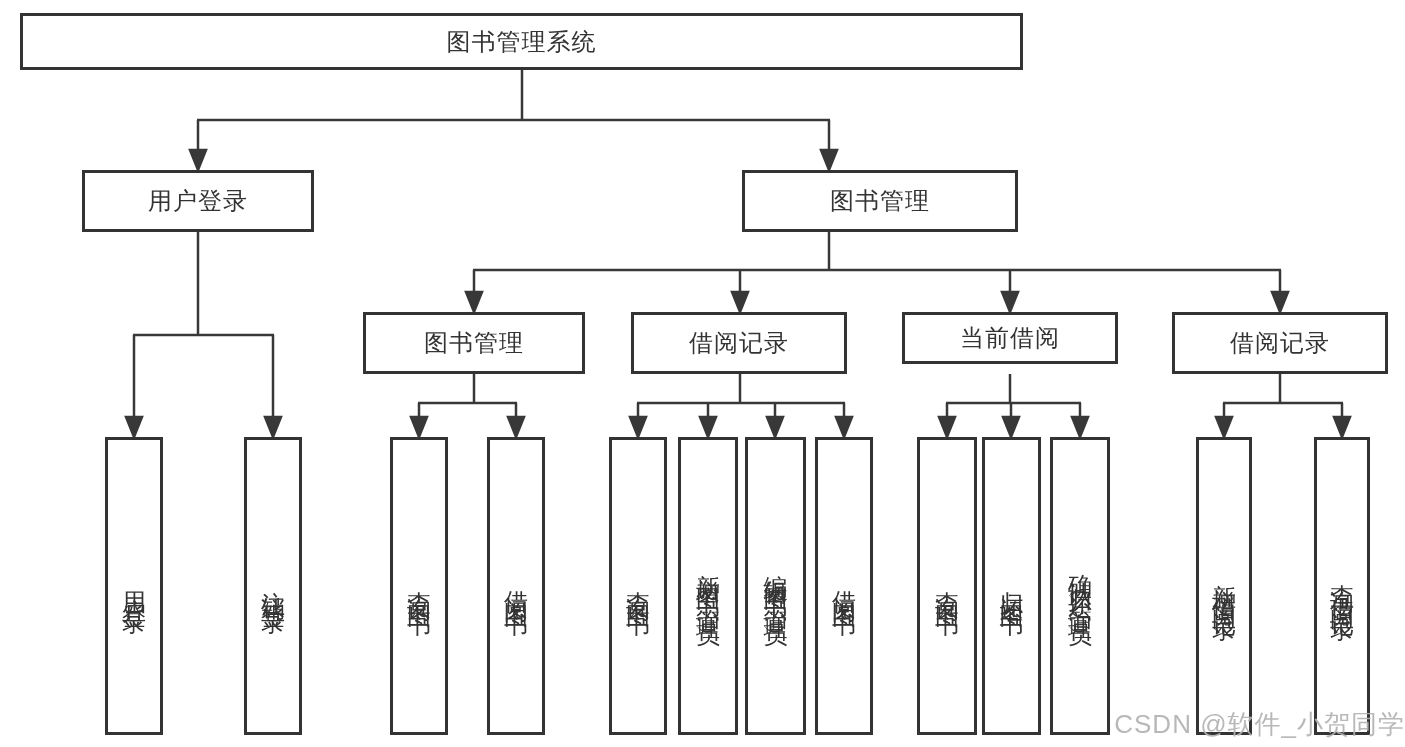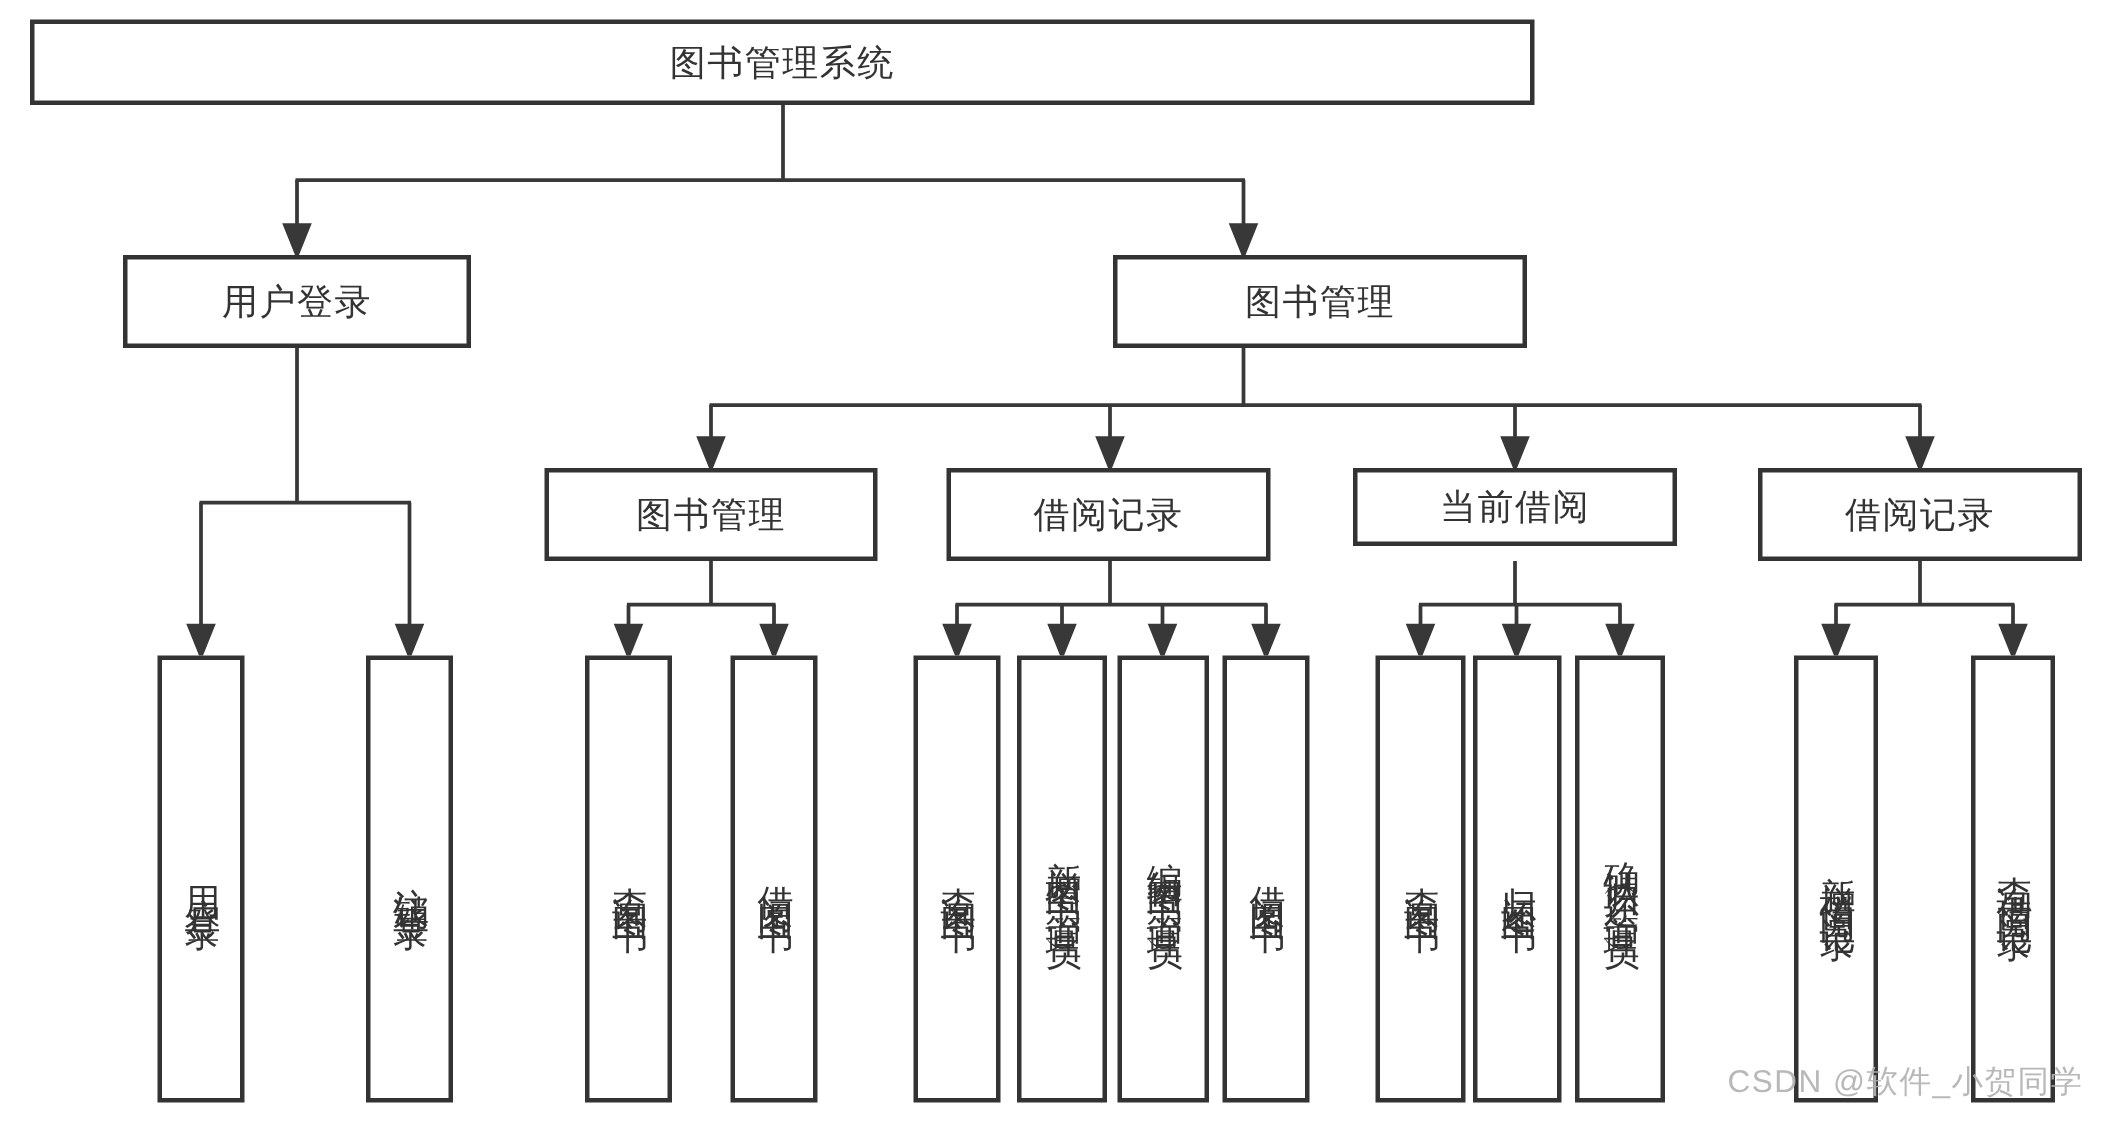--- a/index.html
+++ b/index.html
@@ -15,22 +15,22 @@
     position:absolute; background:#ffffff; border:3px solid #333333;
     display:flex; align-items:center; justify-content:center;
     color:#333333; text-align:center;
   }
   .node.h { font-size:24px; letter-spacing:1px; white-space:nowrap; }
   .node.v {
     writing-mode:vertical-rl; text-orientation:mixed;
     font-size:24px; letter-spacing:7px; line-height:1;
   }
   .watermark {
-    position:absolute; top:707px; right:16px; z-index:5;
-    font-size:21px; color:rgba(178,178,178,0.92);
+    position:absolute; top:707px; right:0; z-index:5;
+    font-size:26px; color:rgba(178,178,178,0.92);
     letter-spacing:1px; white-space:nowrap;
   }
 </style>
 </head>
 <body>
 
 <div class="canvas">
 
   <svg class="connector-layer" width="1405" height="747" viewBox="0 0 1405 747" stroke="#383838" stroke-width="2.5" fill="#383838">
 

